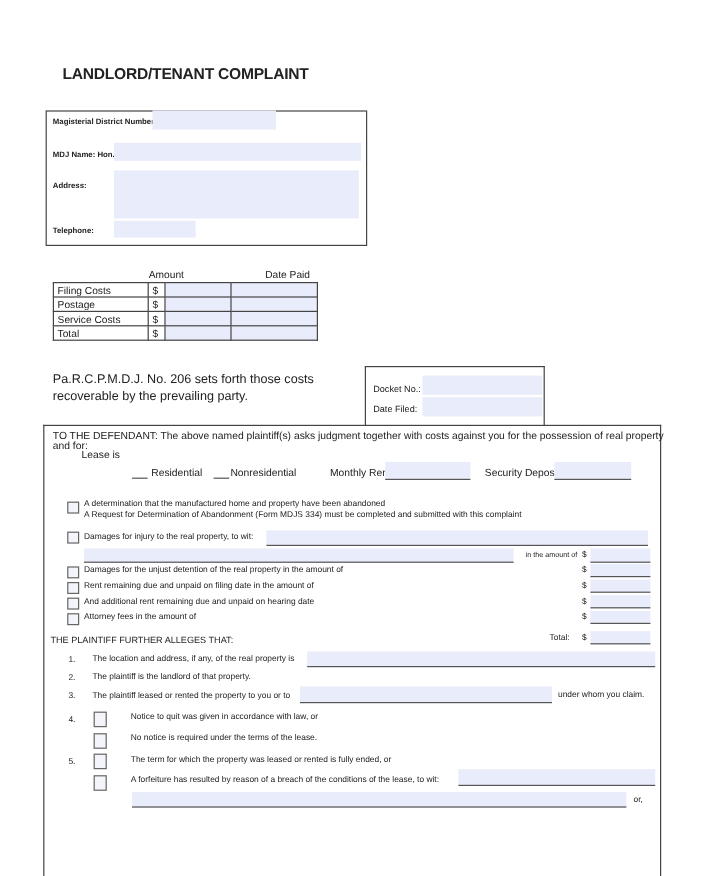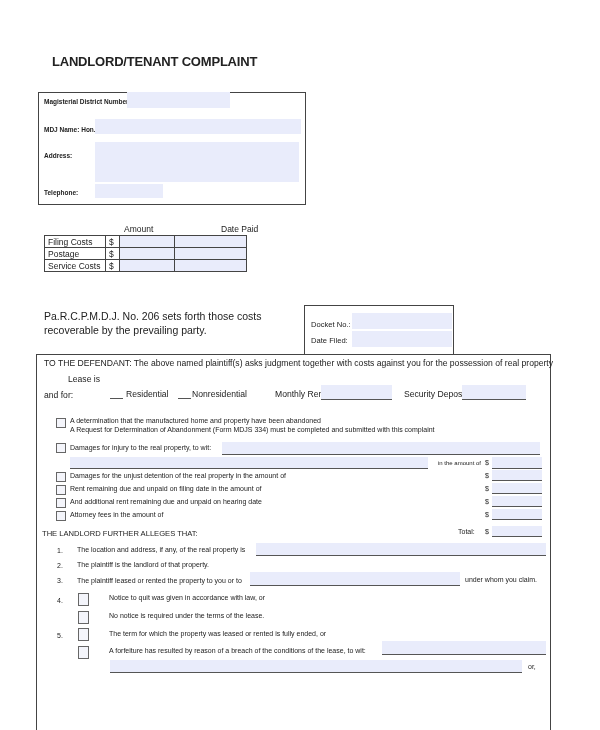--- a/index.html
+++ b/index.html
@@ -7,21 +7,21 @@
          font-family: "Liberation Sans", sans-serif; color: #222; }
   .abs { position: absolute; }
   .field { position: absolute; background: #e9ecfb; }
   .uline { position: absolute; border-bottom: 1px solid #555; }
   .title { left: 52px; top: 54px; font-size: 13px; font-weight: bold; letter-spacing: -0.2px; }
   .box1 { left: 38px; top: 92px; width: 268px; height: 113px; border: 1.3px solid #444; }
   .lbl-s { font-size: 6.5px; font-weight: bold; }
   .costs-hdr { font-size: 8.5px; }
   table.costs { position: absolute; left: 44px; top: 235px; border-collapse: collapse; font-size: 8.5px; }
   table.costs td { border: 1px solid #444; height: 12px; padding: 0 3px; }
-  table.costs td.c1 { width: 61px; }
+  table.costs td.c1 { width: 79px; }
   table.costs td.c2 { width: 14px; }
   table.costs td.c3 { width: 55px; background: #e9ecfb; }
   table.costs td.c4 { width: 72px; background: #e9ecfb; }
   .note { left: 44px; top: 309px; font-size: 10.5px; line-height: 14px; width: 260px; }
   .docket { left: 304px; top: 305px; width: 150px; height: 50px; border: 1px solid #444; border-bottom: none; }
   .main { left: 36px; top: 354px; width: 515px; height: 390px; border: 1.3px solid #444; border-bottom: none; }
   .t9 { font-size: 8.6px; }
   .t8 { font-size: 7.6px; text-align: right; }
   .t7 { font-size: 7px; }
   .cb { position: absolute; width: 10px; height: 10px; border: 1px solid #666; background: #f4f5fb; }
@@ -57,34 +57,40 @@
         <td class="c2">$</td>
         <td class="c3"></td>
         <td class="c4"></td>
       </tr>
   <tr>
         <td class="c1">Service Costs</td>
         <td class="c2">$</td>
         <td class="c3"></td>
         <td class="c4"></td>
       </tr>
+  <tr>
+        <td class="c1">Total</td>
+        <td class="c2">$</td>
+        <td class="c3"></td>
+        <td class="c4"></td>
+      </tr>
 </tbody>
   </table>
 
 <div class="abs note">Pa.R.C.P.M.D.J. No. 206 sets forth those costs recoverable by the prevailing party.</div>
 
 <div class="abs docket"></div>
 <div class="abs t8" style="left:311px;top:320px;">Docket No.:</div>
 <div class="field" style="left:352px;top:313px;width:100px;height:16px;"></div>
 <div class="abs t8" style="left:311px;top:336px;">Date Filed:</div>
 <div class="field" style="left:352px;top:331px;width:100px;height:16px;"></div>
 
 <div class="abs main"></div>
 <div class="abs t9" style="left:44px;top:358px;white-space:nowrap;">TO THE DEFENDANT: The above named plaintiff(s) asks judgment together with costs against you for the possession of real property</div>
-<div class="abs t9" style="left:44px;top:390px;">and for:</div>
+<div class="abs t9" style="left:44px;top:366px;">and for:</div>
 
 <div class="abs t9" style="left:68px;top:374px;">Lease is</div>
 <div class="uline" style="left:110px;top:389px;width:13px;height:10px;"></div>
 <div class="abs t9" style="left:126px;top:389px;">Residential</div>
 <div class="uline" style="left:178px;top:389px;width:13px;height:10px;"></div>
 <div class="abs t9" style="left:192px;top:389px;">Nonresidential</div>
 <div class="abs t9" style="left:275px;top:389px;">Monthly Rent</div>
 <div class="field uline" style="left:321px;top:385px;width:71px;height:15px;"></div>
 <div class="abs t9" style="left:404px;top:389px;">Security Deposit</div>
 <div class="field uline" style="left:462px;top:385px;width:64px;height:15px;"></div>
@@ -116,21 +122,21 @@
 <div class="cb" style="left:56px;top:498px;"></div>
 <div class="abs t7" style="left:70px;top:498px;">And additional rent remaining due and unpaid on hearing date</div>
 <div class="abs t7" style="left:485px;top:498px;">$</div>
 <div class="field uline" style="left:492px;top:496px;width:50px;height:11px;"></div>
 
 <div class="cb" style="left:56px;top:511px;"></div>
 <div class="abs t7" style="left:70px;top:511px;">Attorney fees in the amount of</div>
 <div class="abs t7" style="left:485px;top:511px;">$</div>
 <div class="field uline" style="left:492px;top:509px;width:50px;height:11px;"></div>
 
-<div class="abs t8" style="left:42px;top:529px;">THE LANDLORD FURTHER ALLEGES THAT:</div>
+<div class="abs t8" style="left:42px;top:529px;">THE PLAINTIFF FURTHER ALLEGES THAT:</div>
 <div class="abs t7" style="left:458px;top:528px;">Total:</div>
 <div class="abs t7" style="left:485px;top:528px;">$</div>
 <div class="field uline" style="left:492px;top:526px;width:50px;height:11px;"></div>
 
 <div class="abs t7" style="left:57px;top:547px;">1.</div>
 <div class="abs t7" style="left:77px;top:546px;">The location and address, if any, of the real property is</div>
 <div class="field uline" style="left:256px;top:543px;width:290px;height:13px;"></div>
 
 <div class="abs t7" style="left:57px;top:562px;">2.</div>
 <div class="abs t7" style="left:77px;top:561px;">The plaintiff is the landlord of that property.</div>

